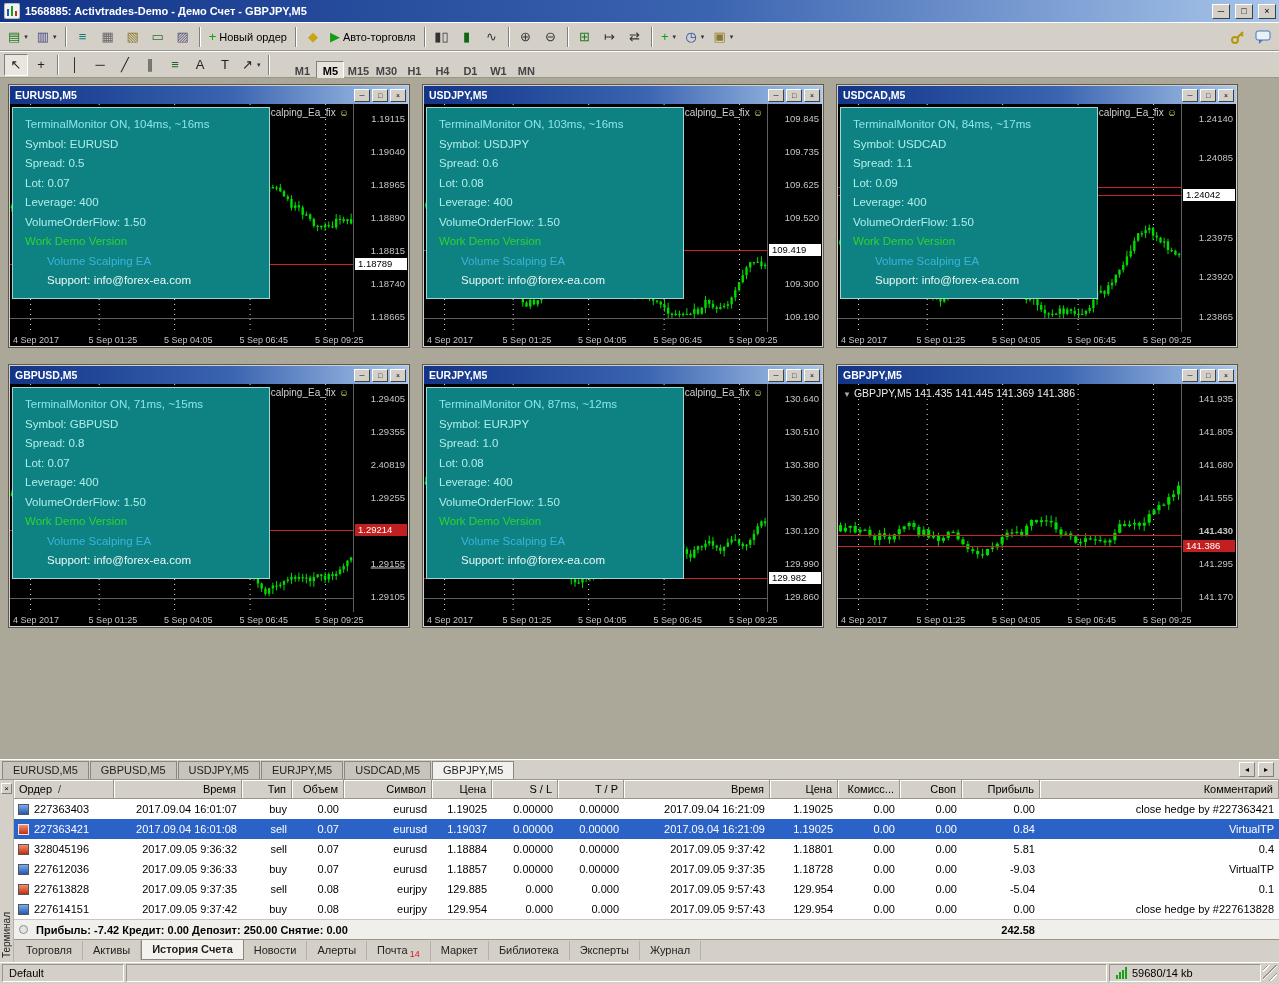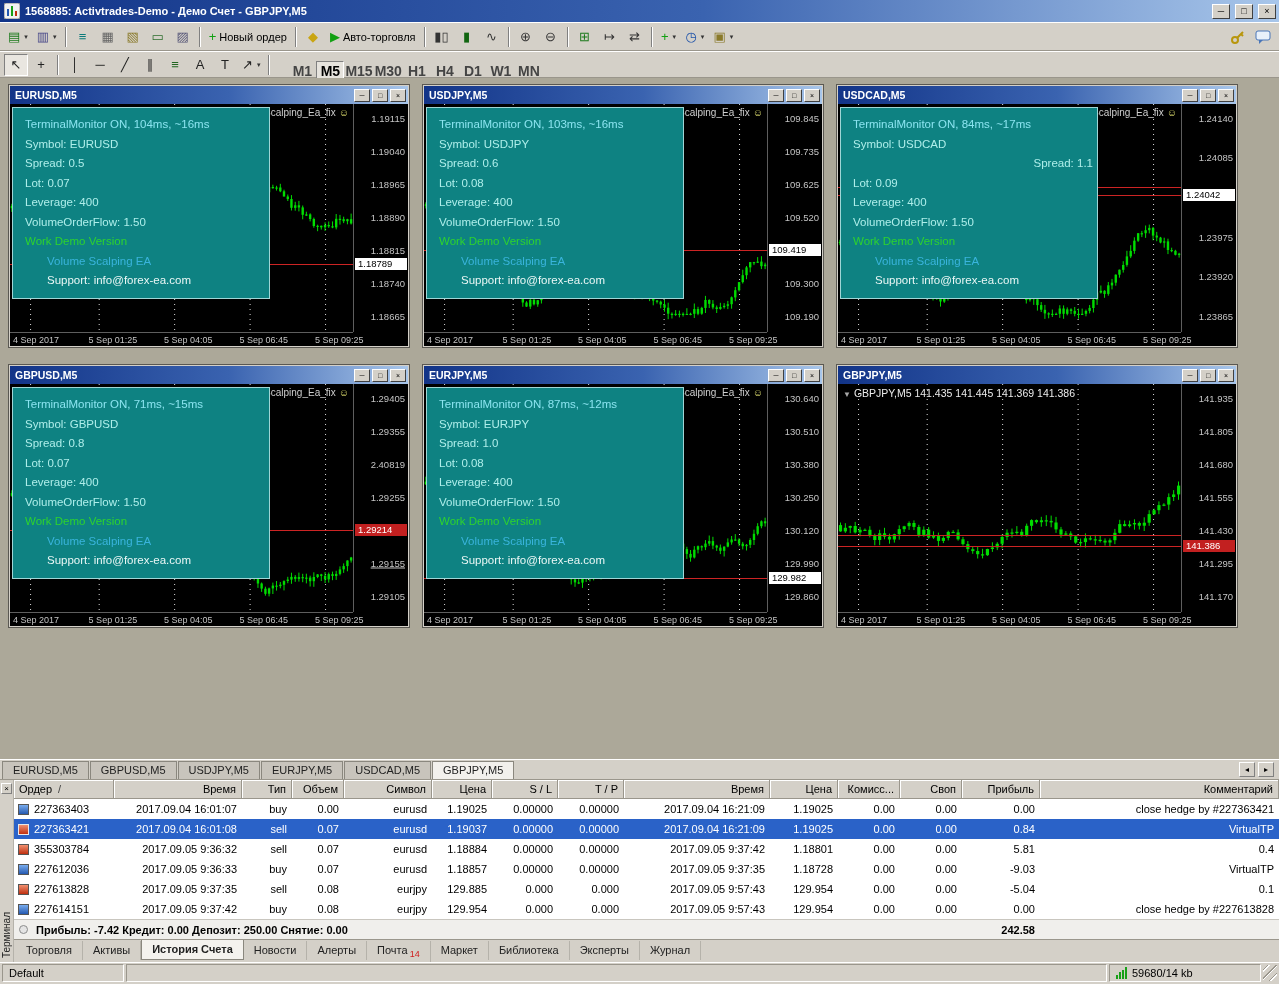--- a/index.html
+++ b/index.html
@@ -28,21 +28,21 @@
   #toolbar2 { height:27px; }
   .tbtn { height:22px; min-width:24px; display:inline-flex; align-items:center; justify-content:center;
     background:transparent; border:1px solid transparent; font-size:13px; gap:3px; padding:0 3px;
     font-family:inherit; }
   .tbtn.pressed { border-color:#808080 #fff #fff #808080; background:#e9e6e0; }
   .tbtn .drop { font-size:7px; color:#333; margin-left:1px; }
   .tbtn .lbltext { font-size:11px; color:#000; }
   .tsep { width:2px; height:20px; border-left:1px solid #808080; border-right:1px solid #fff; margin:0 3px; }
   .tspacer { flex:1; }
   .tfgroup { display:flex; margin-left:14px; }
-  .tfbtn { height:20px; min-width:28px; font-size:14px; font-weight:bold; color:#444;
+  .tfbtn { height:20px; min-width:28px; font-size:11px; font-weight:bold; color:#444;
     display:inline-flex; align-items:center; justify-content:center; border:1px solid transparent;
     background:transparent; font-family:inherit;margin-top:12px; }
   .tfbtn.active { border-color:#808080 #fff #fff #808080; background:#e6e3dd; color:#000; }
   
   .mdi { flex:1; background:#aca899; padding:6px 0 0 8px; display:grid;
     grid-template-columns:repeat(3,402px); grid-auto-rows:264px; gap:16px 12px;
     align-content:start; overflow:hidden; }
   .chartwin { background:#d4d0c8; border:1px solid #5a5852; padding:1px; display:flex; flex-direction:column; }
   .ctitle { height:18px; flex:none; display:flex; align-items:center; padding:0 2px 0 5px;
     background:linear-gradient(90deg,#123488 0%,#3a63b0 55%,#a8c6ea 100%); }
@@ -65,21 +65,21 @@
   .smiley { color:#d6d66a; margin-left:3px; }
   .quote { position:absolute; top:3px; left:5px; color:#ececec; font-size:10.5px; z-index:4; white-space:nowrap; }
   .qmark { color:#a8a8a8; font-size:8px; margin-right:3px; }
   .cpaxis { position:absolute; right:0; top:0; width:55px; bottom:14px; border-left:1px solid #5e5e5e;
     font-size:9.5px; color:#c4c4c4; }
   .plabel { position:absolute; right:3px; transform:translateY(-50%); white-space:nowrap; }
   .curbox { position:absolute; left:1px; right:1px; transform:translateY(-50%); padding-left:3px;
     font-size:9.5px; height:12px; line-height:12px; z-index:3; }
   .curbox.white { background:#fff; color:#000; }
   .curbox.red { background:#c22020; color:#fff; }
-  .ctaxis { position:absolute; left:0; right:55px; bottom:0; height:14px; border-top:1px solid #5e5e5e;
+  .ctaxis { position:absolute; left:0; right:55px; bottom:0; height:28px; border-top:1px solid #5e5e5e;
     font-size:9px; color:#c4c4c4; }
   .tlabel { position:absolute; bottom:1px; transform:translateX(-50%); white-space:nowrap; }
   .tlabel.first { transform:none; }
   
   .wtabs { height:21px; flex:none; background:#d4d0c8; display:flex; align-items:flex-end;
     padding:2px 4px 0 2px; border-top:1px solid #fff; border-bottom:1px solid #9a968c; gap:1px; }
   .wtab { padding:2px 10px 3px; background:#c8c4bc; border:1px solid #8a877e; border-bottom:none; color:#222; }
   .wtab.active { background:#f2f0ec; }
   .wtabspacer { flex:1; }
   .warrow { width:16px; height:15px; border:1px solid; border-color:#fff #808080 #808080 #fff;
@@ -955,21 +955,21 @@
               <line class="c" x1="339.4" x2="339.4" y1="151.4" y2="145.8"></line>
               <rect class="c" x="338.2" y="146.8" width="2.4" height="4.0"></rect>
               <line class="c" x1="343.1" x2="343.1" y1="153.6" y2="148.8"></line>
               <rect class="c" x="341.9" y="149.7" width="2.4" height="1.2"></rect>
             </svg>
             <div class="bidline" style="top: 40%;"></div>
             <div class="bidline" style="top: 36.5%;"></div>
             <div class="overlay">
               <div class="oline" style="color: rgb(139, 228, 240);">TerminalMonitor ON, 84ms, ~17ms</div>
               <div class="oline" style="color: rgb(174, 238, 234);">Symbol: USDCAD</div>
-              <div class="oline" style="color: rgb(174, 238, 234); text-align: right;">Spread: 1.1</div>
+              <div class="oline" style="color: rgb(174, 238, 234);">Spread: 1.1</div>
               <div class="oline" style="color: rgb(174, 238, 234);">Lot: 0.09</div>
               <div class="oline" style="color: rgb(174, 238, 234);">Leverage: 400</div>
               <div class="oline" style="color: rgb(174, 238, 234);">VolumeOrderFlow: 1.50</div>
               <div class="oline" style="color: rgb(46, 211, 46);">Work Demo Version</div>
               <div class="oline ind" style="color: rgb(58, 180, 221);">Volume Scalping EA</div>
               <div class="oline ind" style="color: rgb(234, 247, 245);">Support: info@forex-ea.com</div>
             </div>
             <div class="ealabel"><span>Scalping_Ea_fix</span><span class="smiley">☺</span></div>
           </div>
           <div class="cpaxis">
@@ -1608,21 +1608,21 @@
             </svg>
             <div class="bidline" style="top: 71%;"></div>
             <div class="bidline" style="top: 66.4%;"></div>
             <div class="quote"><span class="qmark">▼</span><span>GBPJPY,M5 141.435 141.445 141.369 141.386</span></div>
           </div>
           <div class="cpaxis">
             <span class="plabel" style="top: 6%;">141.935</span>
             <span class="plabel" style="top: 20.5%;">141.805</span>
             <span class="plabel" style="top: 35%;">141.680</span>
             <span class="plabel" style="top: 49.5%;">141.555</span>
-            <span class="plabel" style="top: 64%;">141.430</span>
+            <span class="plabel" style="top: 64%; font-weight: bold;">141.430</span>
             <span class="plabel" style="top: 78.5%;">141.295</span>
             <span class="plabel" style="top: 93%;">141.170</span>
             <span class="curbox red" style="top: 71%;">141.386</span>
           </div>
           <div class="ctaxis">
             <span class="tlabel first" style="left: 3px;">4 Sep 2017</span>
             <span class="tlabel" style="left: 30%;">5 Sep 01:25</span>
             <span class="tlabel" style="left: 52%;">5 Sep 04:05</span>
             <span class="tlabel" style="left: 74%;">5 Sep 06:45</span>
             <span class="tlabel" style="left: 96%;">5 Sep 09:25</span>
@@ -1729,21 +1729,21 @@
             <span class="tcell">2017.09.04 16:21:09</span>
             <span class="tcell">1.19025</span>
             <span class="tcell">0.00</span>
             <span class="tcell">0.00</span>
             <span class="tcell">0.84</span>
             <span class="tcell">VirtualTP</span>
           </div>
           <div class="trow gridcols">
             <span class="tcell ordercell">
               <span class="rowicon sell"></span>
-              <span>355303784</span>
+              <span>328045196</span>
             </span>
             <span class="tcell">2017.09.05 9:36:32</span>
             <span class="tcell">sell</span>
             <span class="tcell">0.07</span>
             <span class="tcell">eurusd</span>
             <span class="tcell">1.18884</span>
             <span class="tcell">0.00000</span>
             <span class="tcell">0.00000</span>
             <span class="tcell">2017.09.05 9:37:42</span>
             <span class="tcell">1.18801</span>

